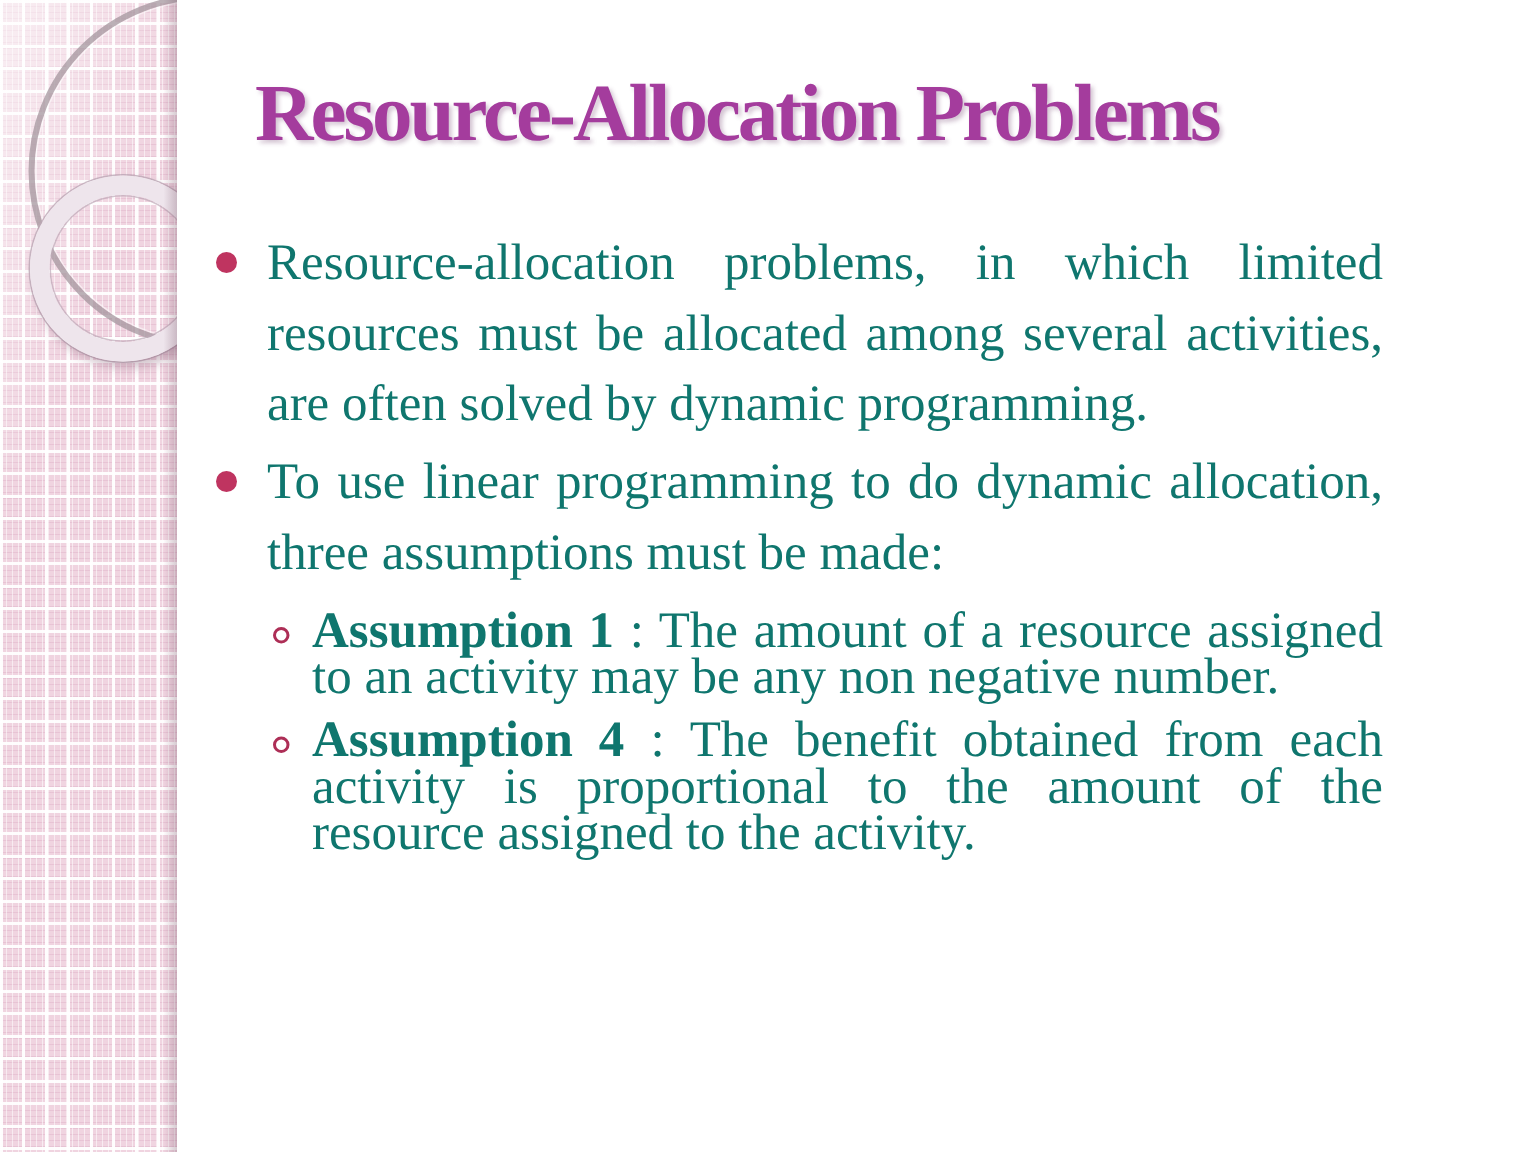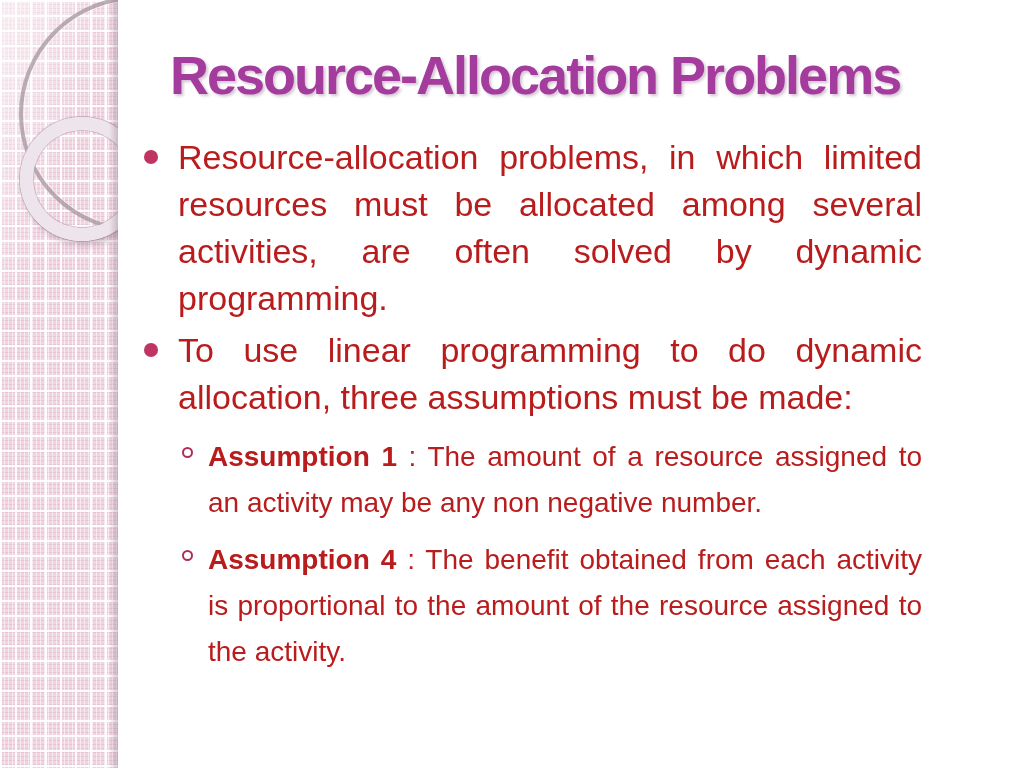--- a/index.html
+++ b/index.html
@@ -3,21 +3,21 @@
 <meta charset="utf-8">
 <style>
   html, body { margin: 0; padding: 0; background: #ffffff; }
 
   .slide {
     position: relative;
     width: 956px;
     height: 768px;
     background: #ffffff;
     overflow: hidden;
-    font-family: Liberation Sans, sans-serif;
+    font-family: Liberation Serif, serif;
   }
 
   
   .sidebar {
     position: absolute;
     left: 0; top: 0; bottom: 0;
     width: 118px;
     overflow: hidden;
     background:
       repeating-linear-gradient(to right,  rgba(255,255,255,.95) 0 2px, rgba(255,255,255,0) 2px 15px),
@@ -71,44 +71,44 @@
     font-size: 54px;
     font-weight: 700;
     letter-spacing: -2px;
     line-height: 1.25;
     color: #a43c9d;
     text-shadow: 2px 2px 3px rgba(110,60,105,.30);
     white-space: nowrap;
   }
   .bullets {
     list-style: none;
-    margin: 24px 0 0;
+    margin: 42px 0 0;
     padding: 0;
-    color: #b91c1c;
+    color: #0f766e;
   }
   .l1 {
     position: relative;
     font-size: 34px;
     line-height: 47px;
     text-align: justify;
   }
   .l1::before {
     content: "";
     position: absolute;
     left: -34px; top: 16px;
     width: 14px; height: 14px;
     border-radius: 50%;
     background: #bf3460;
   }
   .l1 + .l1 { margin-top: 5px; }
   .l2 {
     position: relative;
     margin: 13px 0 0 30px;
-    font-size: 28px;
-    line-height: 46px;
+    font-size: 34px;
+    line-height: 31px;
     text-align: justify;
   }
   .l2::before {
     content: "";
     position: absolute;
     left: -26px; top: 13px;
     width: 11px; height: 11px;
     box-sizing: border-box;
     border: 2px solid #ad2e56;
     border-radius: 50%;

